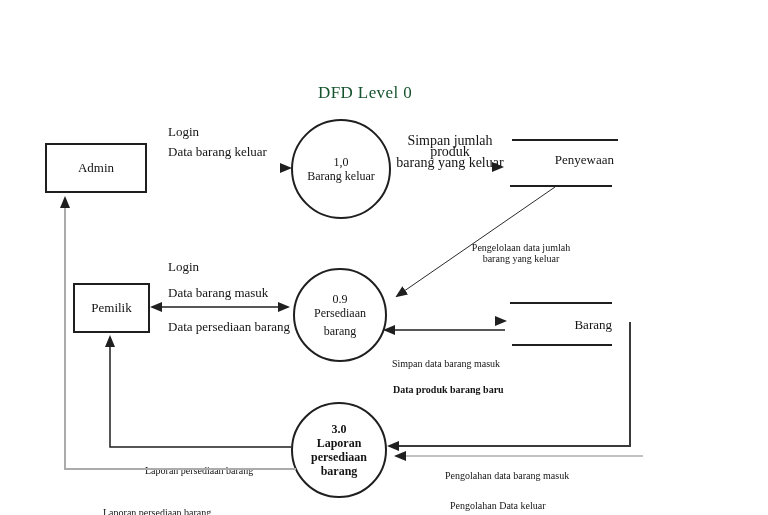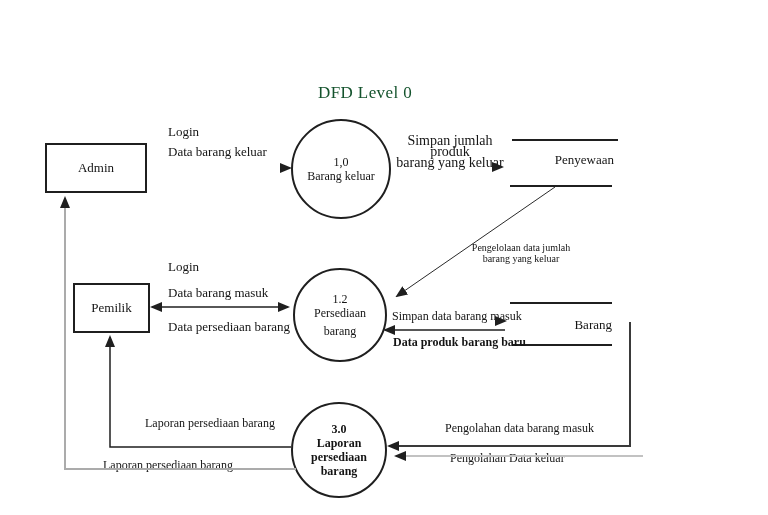--- a/index.html
+++ b/index.html
@@ -16,21 +16,21 @@
     font-size:13px;z-index:1;
   }
   .process{
     border:2px solid #1f1f1f;border-radius:50%;background:#fff;z-index:1;
     display:flex;flex-direction:column;align-items:center;justify-content:center;
     font-size:12px;line-height:14px;text-align:center;
   }
   .dsline{background:#1f1f1f;height:2px;z-index:1;}
   .dslabel{font-size:13px;text-align:right;z-index:1;}
   .lbl{font-size:13px;line-height:12px;white-space:nowrap;z-index:1;}
-  .lbl-sm{font-size:12px;line-height:11px;white-space:nowrap;z-index:1;}
+  .lbl-sm{font-size:10px;line-height:11px;white-space:nowrap;z-index:1;margin-top:47px;}
   .lbl-block{font-size:14px;line-height:11px;text-align:center;z-index:1;}
   .lbl-block-sm{font-size:10px;line-height:10.5px;z-index:1;}
   #wires{position:absolute;left:0;top:0;z-index:2;pointer-events:none;}
   .p2-gap{margin-top:4px;}
 </style>
 </head>
 <body>
 
 <div id="canvas">
 
@@ -42,21 +42,21 @@
   <div class="abs entity" style="left:45px;top:143px;width:98px;height:46px;">
     <span>Admin</span>
   </div>
 
   <div class="abs process" style="left:291px;top:119px;width:96px;height:96px;">
     <div>1,0</div>
     <div>Barang keluar</div>
   </div>
 
   <div class="abs process" style="left:293px;top:268px;width:90px;height:90px;">
-    <div>1.2</div>
+    <div>0.9</div>
     <div>Persediaan</div>
     <div class="p2-gap">barang</div>
   </div>
 
   <div class="abs process" style="left:291px;top:402px;width:92px;height:92px;font-weight:bold;">
     <div>3.0</div>
     <div>Laporan</div>
     <div>persediaan</div>
     <div>barang</div>
   </div>

